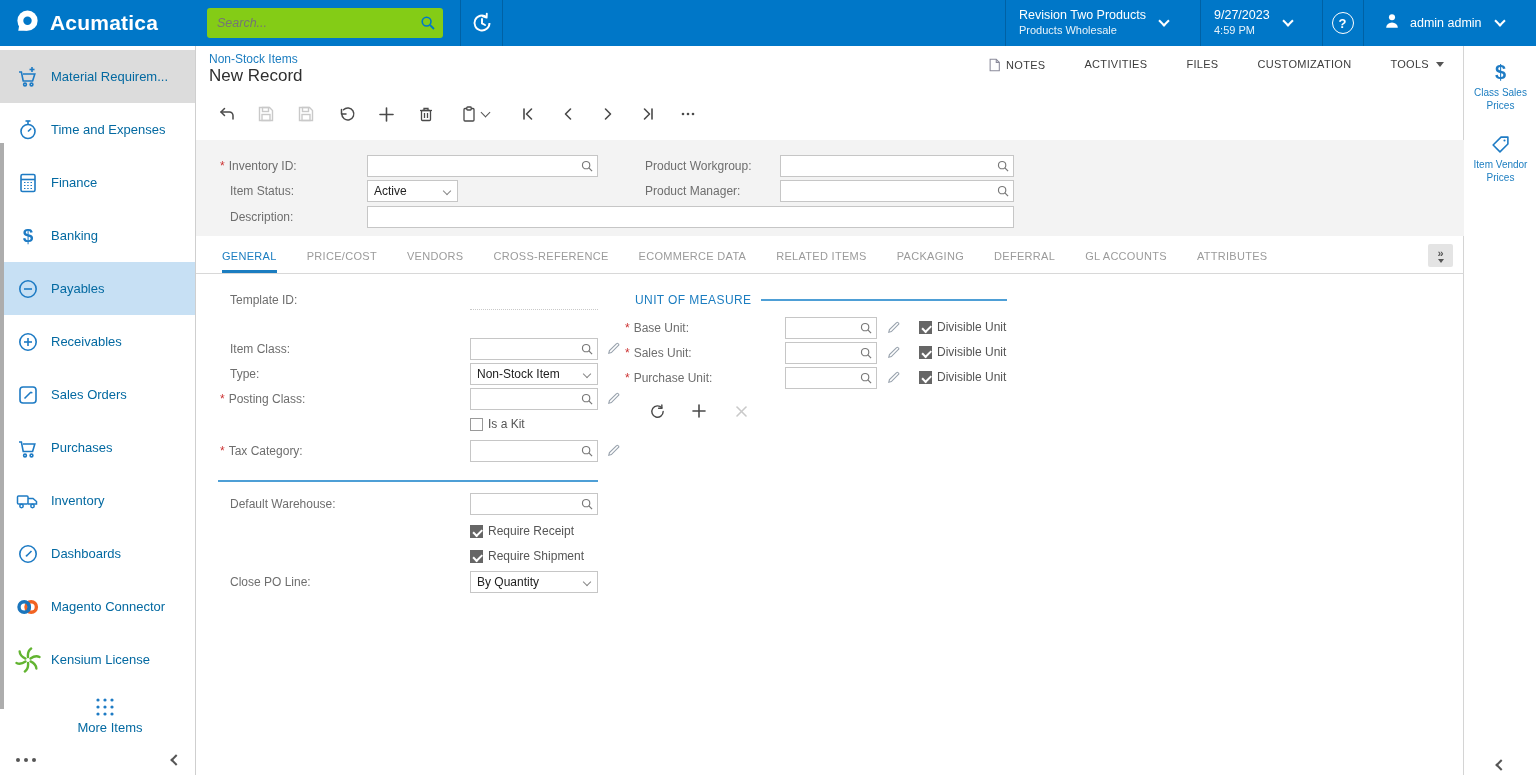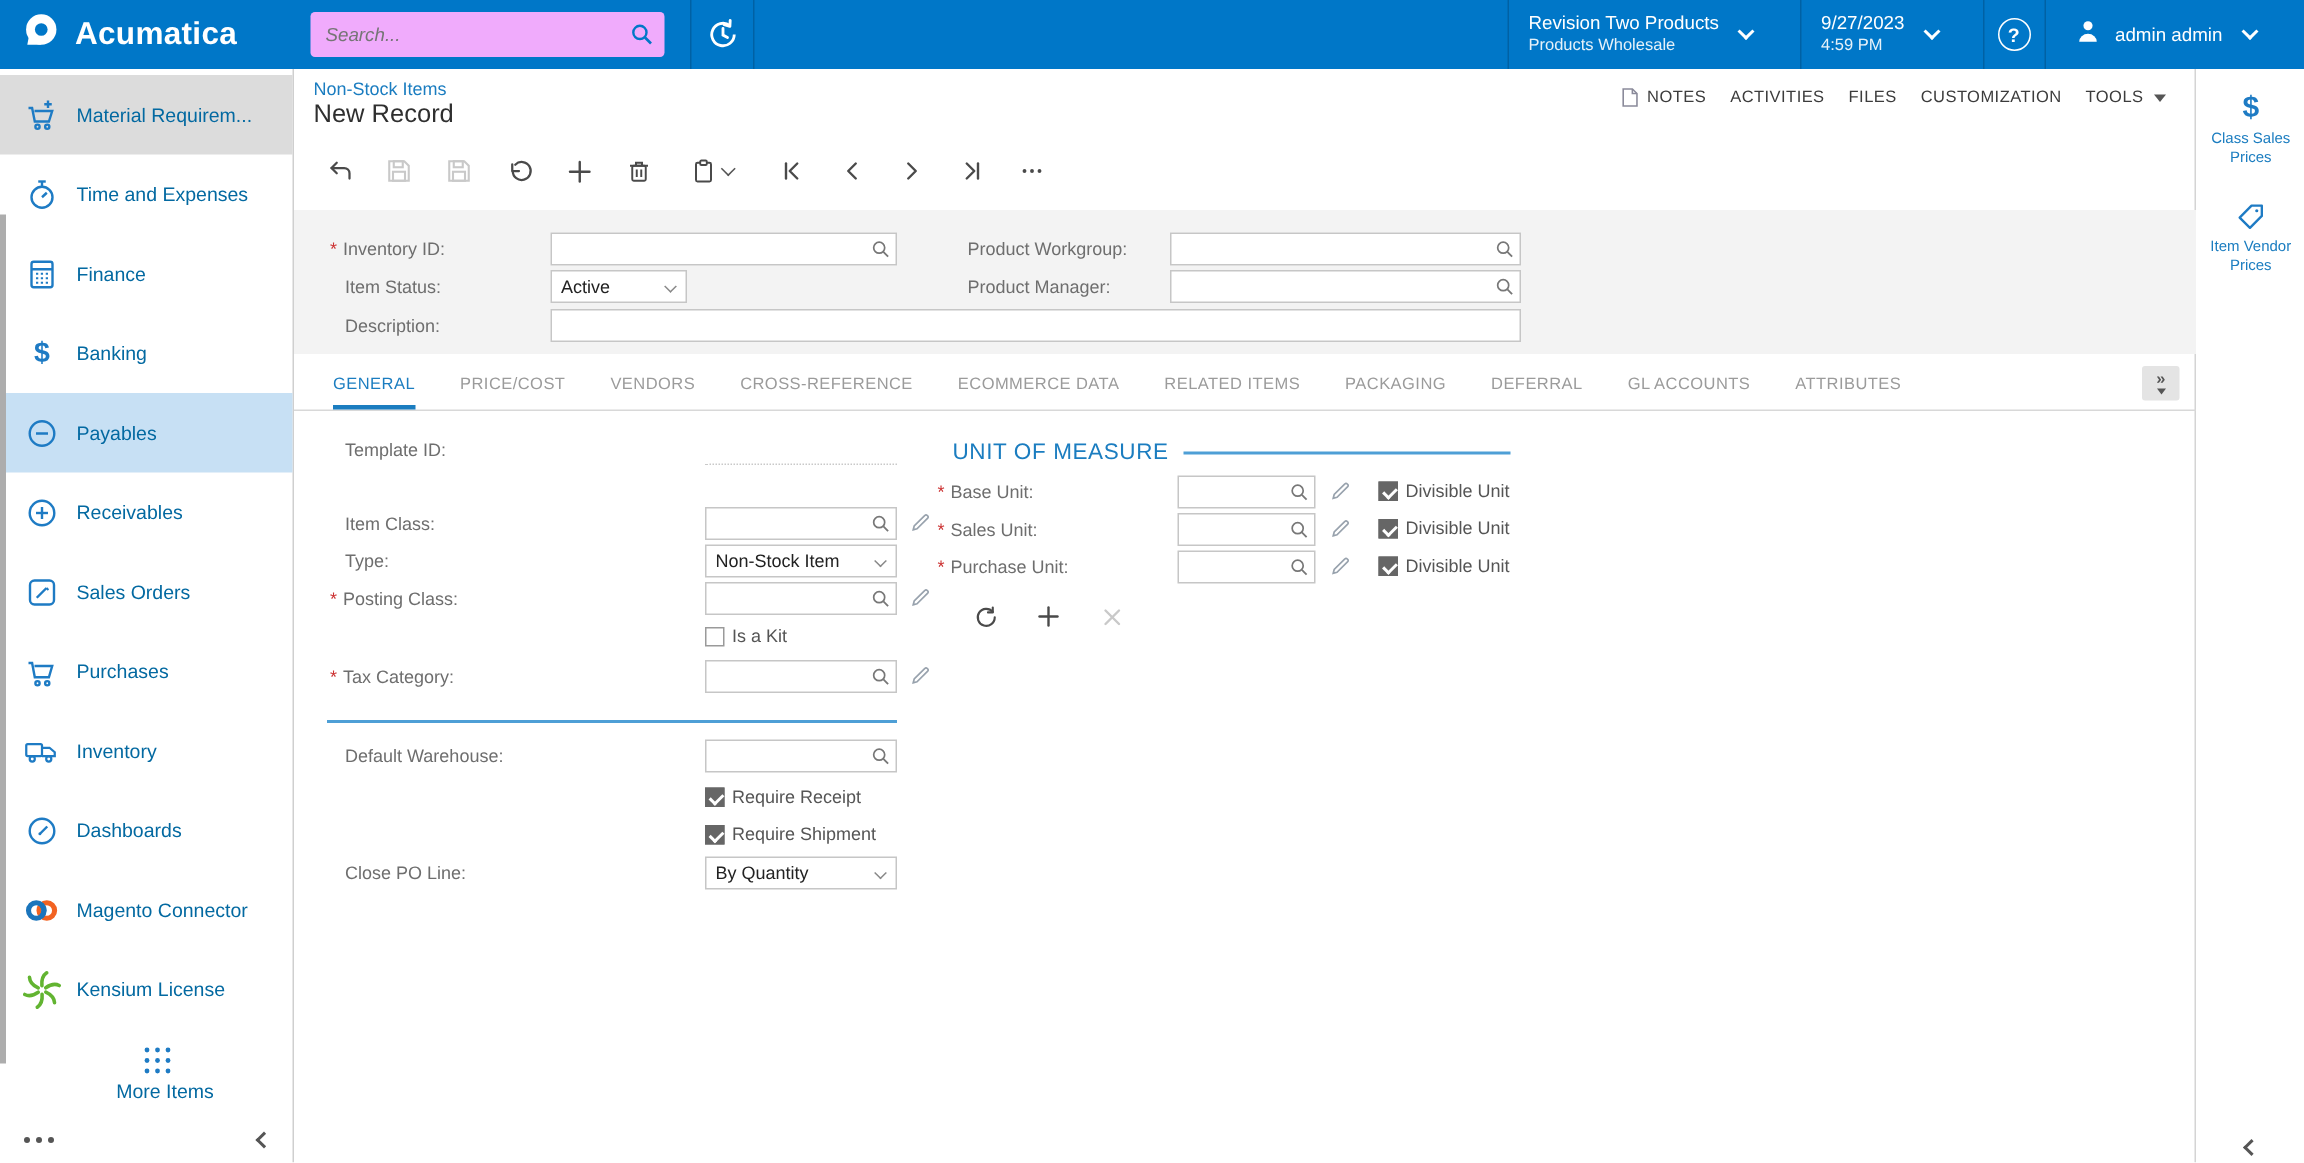--- a/index.html
+++ b/index.html
@@ -4,21 +4,21 @@
 <style>
   * { margin:0; padding:0; box-sizing:border-box; }
   html,body { width:1536px; height:775px; overflow:hidden; background:#fff;
     font-family:"Liberation Sans", sans-serif; }
   .screen { position:relative; width:1536px; height:775px;padding-left:20px; }
 
   
   .topbar { position:absolute; left:0; top:0; width:1536px; height:46px; background:#0077c8; }
   .brand { position:absolute; left:14px; top:0; height:46px; display:flex; align-items:center; cursor:pointer; }
   .brand-name { color:#fff; font-size:21px; font-weight:bold; margin-left:9px; letter-spacing:.2px; }
-  .searchwrap { position:absolute; left:207px; top:8px; width:236px; height:30px; background:#f0abfc; border-radius:3px; }
+  .searchwrap { position:absolute; left:207px; top:8px; width:236px; height:30px; background:#84cc16; border-radius:3px; }
   .searchwrap input { width:100%; height:100%; border:none; outline:none; background:transparent;
     font-style:italic; font-size:12.5px; color:#555; padding:0 30px 0 10px; font-family:"Liberation Sans",sans-serif; }
   .search-mag { position:absolute; right:7px; top:7px; }
   .tb-div { position:absolute; top:0; width:1px; height:46px; background:rgba(0,0,0,0.18); }
   .clockbtn { position:absolute; left:461px; top:0; width:41px; height:46px; display:flex; align-items:center; justify-content:center; cursor:pointer; }
   .tb-sec { position:absolute; top:0; height:46px; display:flex; align-items:center; color:#fff; cursor:pointer; }
   .tb-2line { line-height:1.25; }
   .tb-2line .l1 { font-size:12.5px; }
   .tb-2line .l2 { font-size:11px; opacity:.9; }
   .wchev { width:8px; height:8px; border-right:2px solid #fff; border-bottom:2px solid #fff;
@@ -38,21 +38,21 @@
   .dollar-glyph { font-size:19px; color:#1e7bc4; font-weight:bold; }
   .side-bottom { position:absolute; left:0; bottom:0; width:196px; height:30px; display:flex; align-items:center; justify-content:space-between; padding:0 16px; }
   .dots3 { display:flex; gap:4px; cursor:pointer; }
   .dots3 i { width:4px; height:4px; border-radius:50%; background:#555; }
   .chev-left { width:8px; height:8px; border-left:2px solid #555; border-bottom:2px solid #555; transform:rotate(45deg); cursor:pointer; }
 
   
   .main { position:absolute; left:196px; top:46px; width:1268px; height:729px; background:#fff; border-right:1px solid #d4d4d4; }
   .crumb { position:absolute; left:13px; top:6px; font-size:12px; color:#1b7dc0; cursor:pointer; }
   .pagetitle { position:absolute; left:13px; top:20px; font-size:17px; color:#2f2f2f; font-weight:normal; }
-  .hdr-links { position:absolute; top:12px; right:19px; display:flex; align-items:center; gap:16px; }
+  .hdr-links { position:absolute; top:12px; right:19px; display:flex; align-items:flex-start; gap:39px; }
   .hdr-link { font-size:11px; color:#3c3c3c; letter-spacing:.3px; display:flex; align-items:center; gap:5px; cursor:pointer; }
   .tri-down { width:0; height:0; border-left:4px solid transparent; border-right:4px solid transparent; border-top:5px solid #555; margin-left:2px; }
 
   .toolbar { position:absolute; left:10px; top:50px; display:flex; align-items:center; }
   .tbtn { width:40px; height:36px; display:flex; align-items:center; justify-content:center; cursor:pointer; }
   .tbtn.wide { width:56px; gap:4px; }
   .dchev { width:7px; height:7px; border-right:1.6px solid #555; border-bottom:1.6px solid #555; transform:rotate(45deg); margin-top:-3px; }
 
   .band { position:absolute; left:0; top:94px; width:1268px; height:96px; background:#f3f3f3; }
   .lbl { position:absolute; font-size:12px; color:#6e6e6e; height:22px; line-height:22px; white-space:nowrap; }
@@ -69,21 +69,21 @@
 
   .tabsrow { position:absolute; left:0; top:190px; width:1268px; height:38px; border-bottom:1px solid #d8d8d8; display:flex; align-items:flex-end; padding-left:26px; }
   .tab { font-size:11px; letter-spacing:.3px; color:#9b9b9b; padding:0 0 11px 0; margin-right:30px; cursor:pointer; white-space:nowrap; }
   .tab.active { color:#1b7dc0; border-bottom:3px solid #1b7dc0; padding-bottom:8px; }
   .tabs-more { position:absolute; right:10px; top:198px; width:25px; height:23px; background:#e4e4e4; border-radius:2px;
     display:flex; flex-direction:column; align-items:center; justify-content:center; cursor:pointer; }
   .tabs-more .gg { font-size:11px; color:#555; line-height:10px; font-weight:bold; }
   .tabs-more .tri { width:0; height:0; border-left:3.5px solid transparent; border-right:3.5px solid transparent; border-top:4px solid #555; margin-top:1px; }
 
   .sect { position:absolute; display:flex; align-items:center; }
-  .sect-t { font-size:15px; color:#1b7dc0; letter-spacing:.4px; white-space:nowrap; }
+  .sect-t { font-size:12px; color:#1b7dc0; letter-spacing:.4px; white-space:nowrap; }
   .sect-line { flex:1; border-top:2px solid #4e9fd6; margin-left:10px; }
   .hline-blue { position:absolute; border-top:2px solid #4e9fd6; }
   .dotline { position:absolute; border-bottom:1px dotted #c9c9c9; }
 
   .cb { position:absolute; width:13px; height:13px; border:1px solid #9a9a9a; background:#fff; cursor:pointer; }
   .cb.checked { background:#666; border-color:#666; }
   .cb.checked::after { content:""; position:absolute; left:2px; top:3px; width:7px; height:3.5px;
     border-left:2px solid #fff; border-bottom:2px solid #fff; transform:rotate(-45deg); }
   .cb-lbl { position:absolute; font-size:12px; color:#555; height:15px; line-height:15px; white-space:nowrap; }
 

